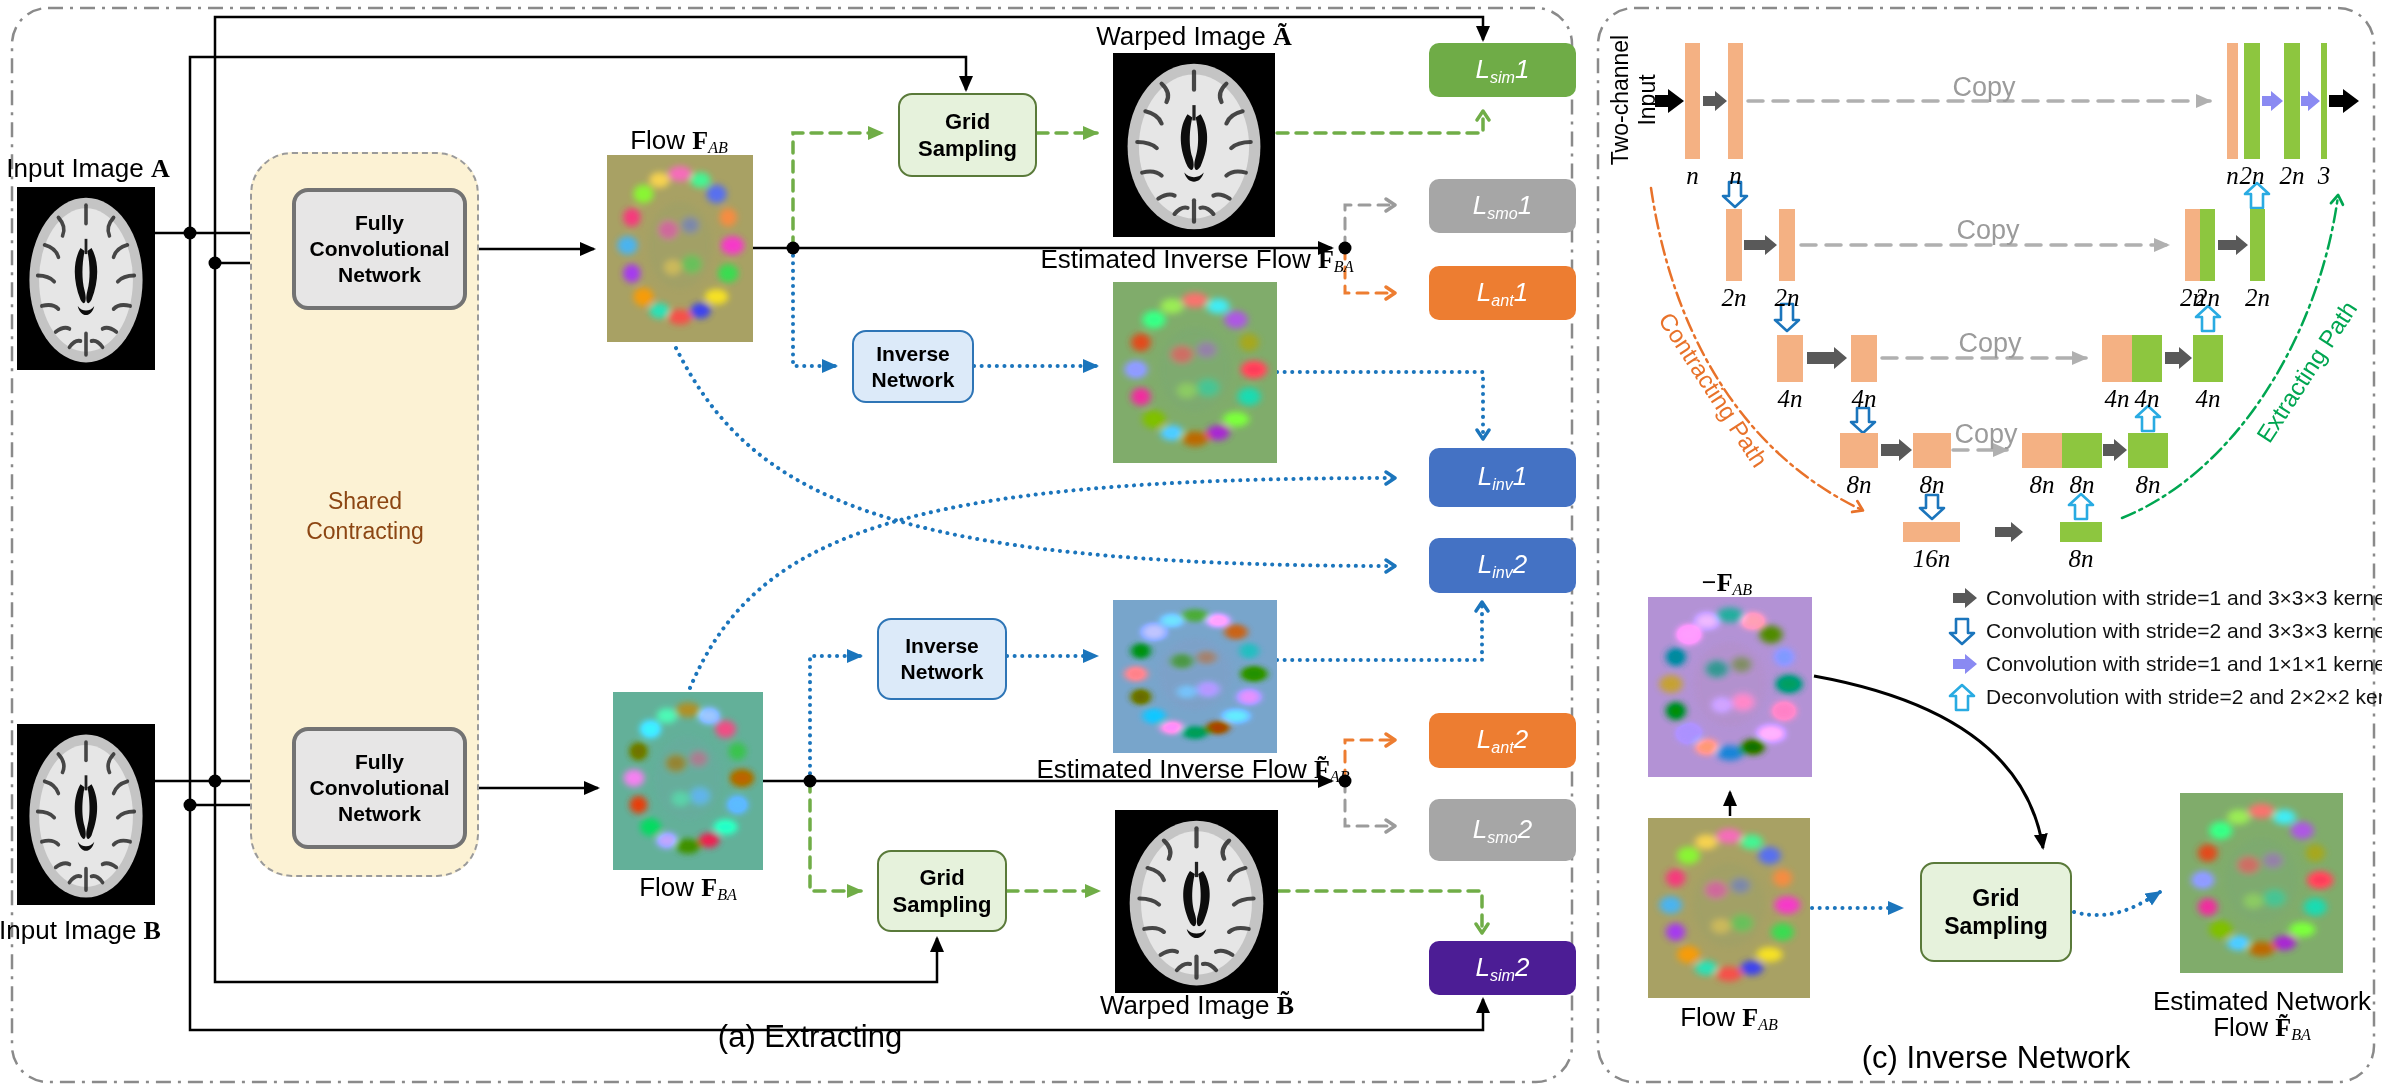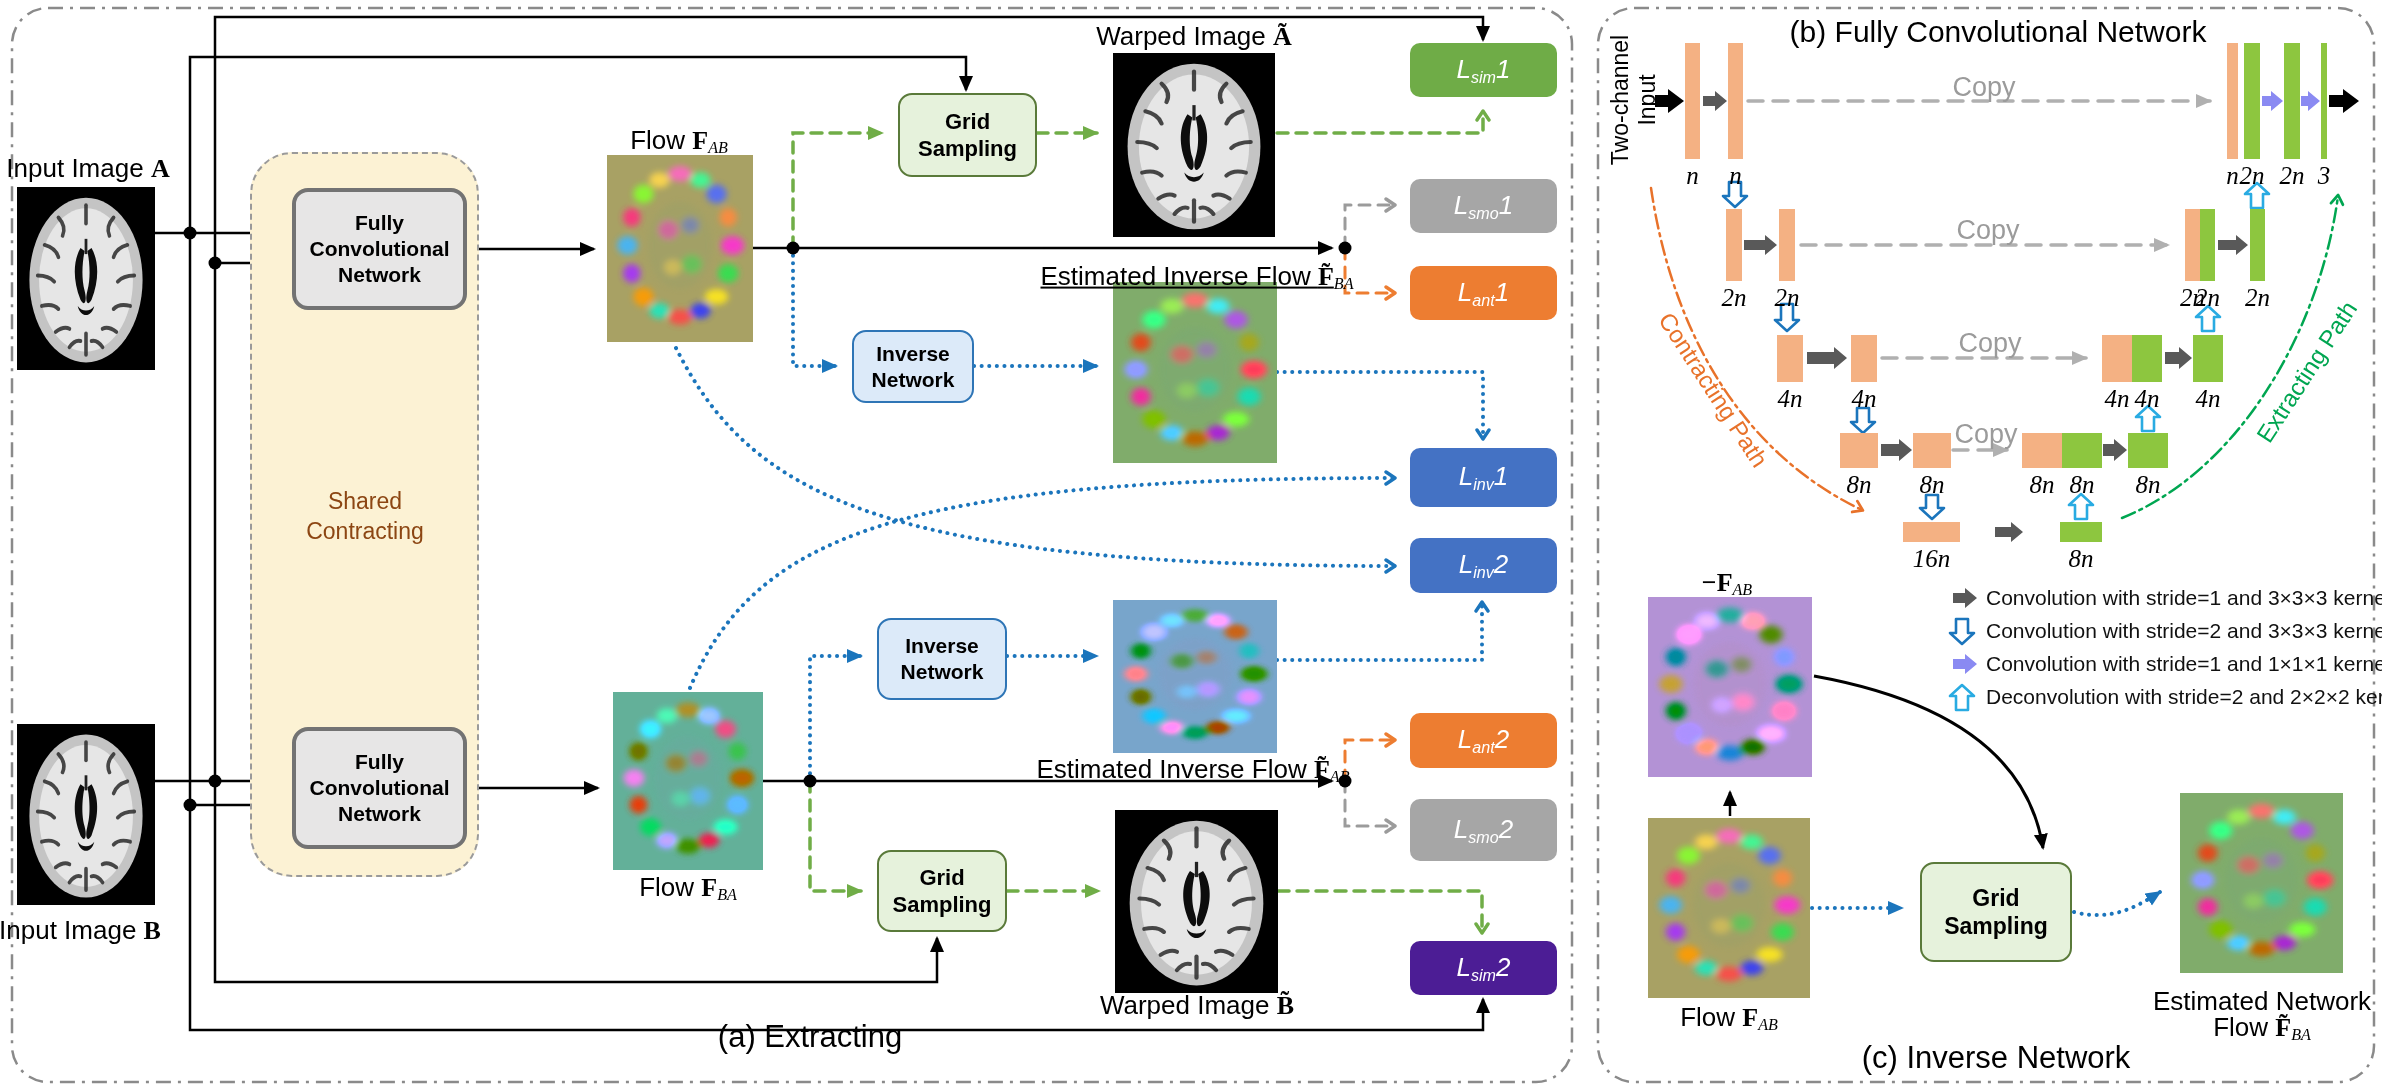--- a/index.html
+++ b/index.html
@@ -17,21 +17,21 @@
   .fcn{background:#E7E6E6;border:4px solid #737373;border-radius:16px;
        font-size:21px;line-height:26px;color:#000;}
   .gs{background:#E6F2DC;border:2px solid #5a7a3a;border-radius:14px;
       font-size:22px;line-height:27px;color:#000;}
   .inv{background:#DCEAF9;border:2px solid #2E75B6;border-radius:14px;
        font-size:21px;line-height:26px;color:#000;}
   .shared{background:#FCF2D4;border:2.5px dashed #9a9a9a;border-radius:42px;}
   .shared-lbl{position:absolute;color:#8C4613;font-size:23px;line-height:30px;
        text-align:center;transform:translate(-50%,-50%);font-family:"Liberation Sans",sans-serif;}
   .loss{position:absolute;color:#fff;font-style:italic;font-size:26px;
-        border-radius:10px;display:flex;align-items:center;justify-content:center;}
+        border-radius:10px;display:flex;align-items:center;justify-content:center;margin-left:19px;}
   .bar{position:absolute;}
   .o{background:#F4B183;} .g{background:#8DC63F;}
   .chlbl{position:absolute;font-family:"Liberation Serif",serif;font-style:italic;
          font-size:25px;transform:translateX(-50%);white-space:nowrap;color:#000;}
   .copy{position:absolute;color:#9b9b9b;font-size:27px;transform:translate(-50%,-50%);}
   .cap{font-size:31px;}
   .legend-text{position:absolute;font-size:21px;color:#111;white-space:nowrap;
                transform:translateY(-50%);}
   .rot{position:absolute;white-space:nowrap;}
 </style>
@@ -255,21 +255,21 @@
     <svg class="abs" style="left:1113px;top:53px;width:162px;height:184px;" viewBox="0 0 100 120" preserveAspectRatio="none">
         <use href="#sym-mri"></use>
       </svg>
     <div class="lbl" style="left:1194px;top:36px;">
       <span>Warped Image </span><b class="ser">Ã</b>
     </div>
 
     <svg class="abs" style="left:1113px;top:282px;width:164px;height:181px;filter:hue-rotate(40deg);" viewBox="0 0 100 120" preserveAspectRatio="none">
         <use href="#sym-flow"></use>
       </svg>
-    <div class="lbl" style="left:1197px;top:277px;text-decoration:underline;">
+    <div class="lbl" style="left:1197px;top:260px;">
       <span>Estimated Inverse Flow </span><b class="ser">F̃</b><sub class="ser"><i>BA</i></sub>
     </div>
 
     <svg class="abs" style="left:1113px;top:600px;width:164px;height:153px;filter:hue-rotate(150deg);" viewBox="0 0 100 120" preserveAspectRatio="none">
         <use href="#sym-flow"></use>
       </svg>
     <div class="lbl" style="left:1193px;top:770px;">
       <span>Estimated Inverse Flow </span><b class="ser">F̃</b><sub class="ser"><i>AB</i></sub>
     </div>
 
@@ -300,21 +300,20 @@
       </div>
     <div class="loss" style="left: 1410px; top: 799px; width: 147px; height: 62px; background: rgb(166, 166, 166);">
         <span><span>L</span><sub>smo</sub><span>2</span></span>
       </div>
     <div class="loss" style="left: 1410px; top: 941px; width: 147px; height: 54px; background: #4c1d95;">
         <span><span>L</span><sub>sim</sub><span>2</span></span>
       </div>
 
     <div class="lbl cap" style="left:810px;top:1037px;">(a) Extracting</div>
 
-    <div class="lbl" style="left:1998px;top:32px;font-size:30px;">(b) Fully Convolutional Network</div>
 
     <div class="rot" style="left:1634px;top:100px;transform:translate(-50%,-50%) rotate(-90deg);
          font-size:23px;text-align:center;line-height:27px;">
       <div>Two-channel</div>
       <div>Input</div>
     </div>
 
     <div class="copy" style="left:1984px;top:87px;">Copy</div>
     <div class="copy" style="left:1988px;top:230px;">Copy</div>
     <div class="copy" style="left:1990px;top:343px;">Copy</div>

